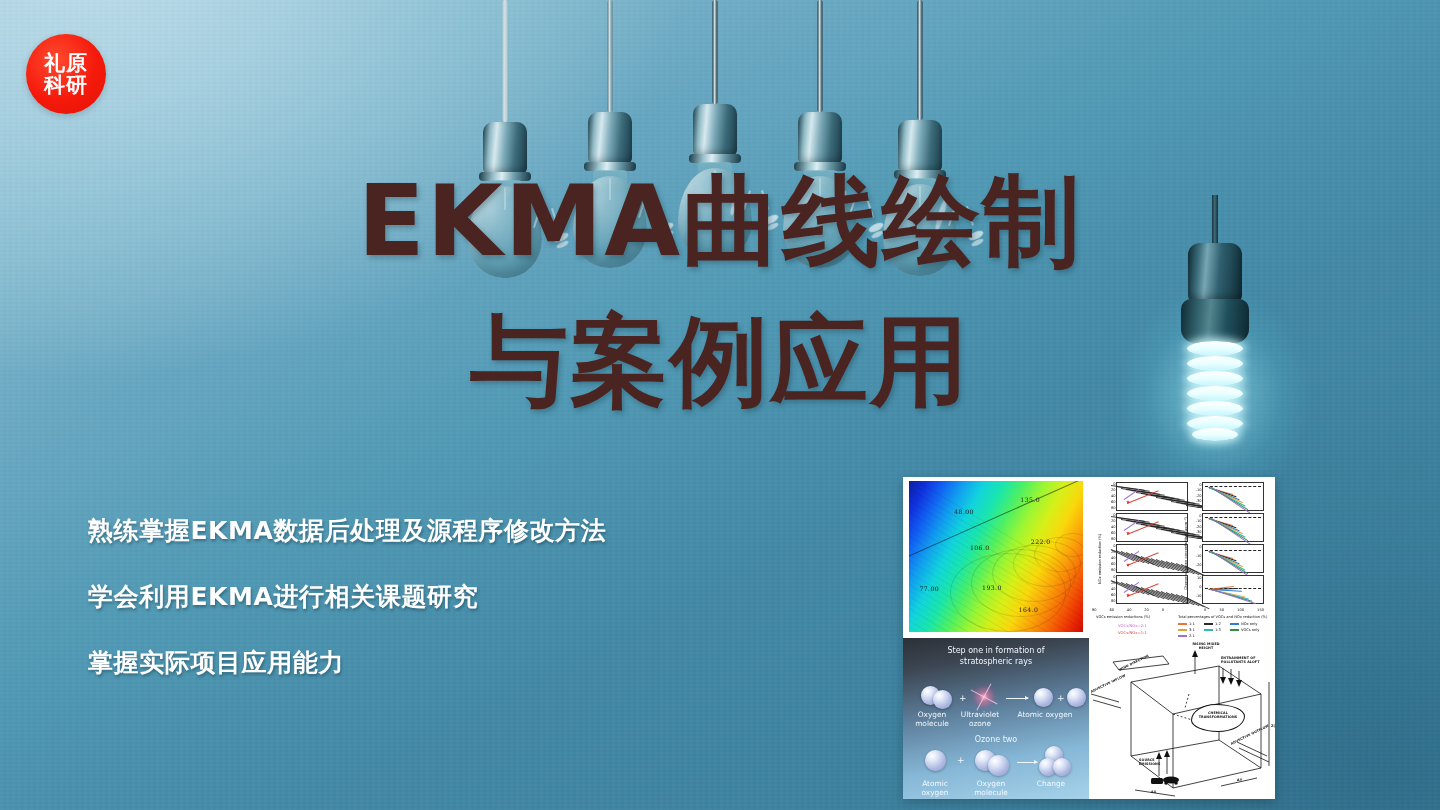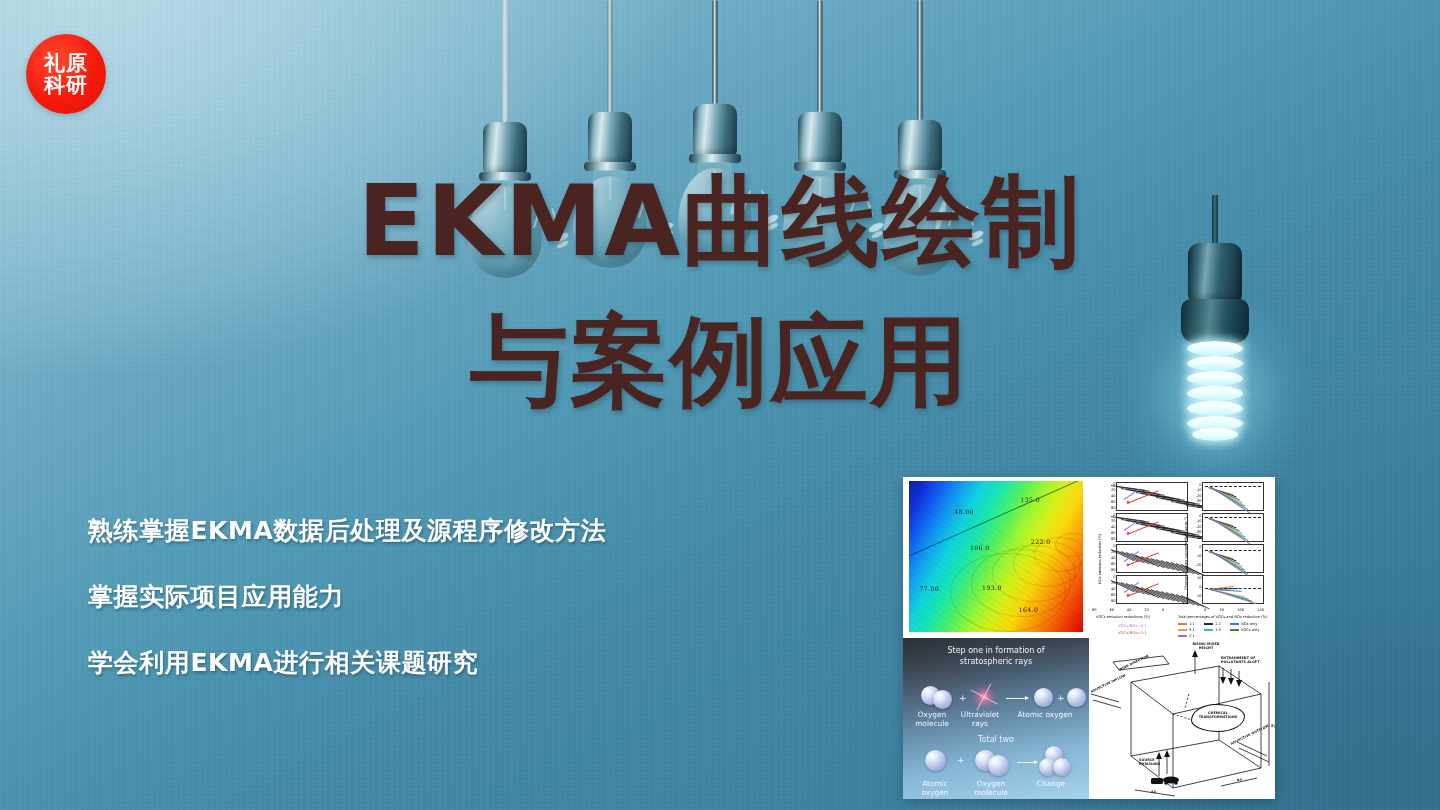--- a/index.html
+++ b/index.html
@@ -281,22 +281,22 @@
       <div class="logo-line">礼原</div>
       <div class="logo-line">科研</div>
     </div>
   </div>
 
   <div class="title" id="title2">与案例应用</div>
   <div class="title" id="title1">EKMA曲线绘制</div>
 
   <div class="bullets">
     <div class="bullet">熟练掌握EKMA数据后处理及源程序修改方法</div>
+    <div class="bullet">学会利用EKMA进行相关课题研究</div>
     <div class="bullet">掌握实际项目应用能力</div>
-    <div class="bullet">学会利用EKMA进行相关课题研究</div>
   </div>
 
   <div class="collage">
 
     <div class="panel">
       <div class="ekma" id="ekma-plot">
         <div class="ekma-diag"></div>
       <div class="ekma-band" style="top: -26px; transform: rotate(31deg); opacity: 0.28;"></div>
           <div class="ekma-band" style="top: -20px; transform: rotate(31deg); opacity: 0.16;"></div>
           <div class="ekma-band" style="top: -14px; transform: rotate(31deg); opacity: 0.28;"></div>
@@ -563,24 +563,24 @@
         <div class="atom" style="left:18px;top:48px;width:19px;height:19px;"></div>
         <div class="atom" style="left:30px;top:52px;width:19px;height:19px;"></div>
         <div class="plus" style="left:56px;top:55px;">+</div>
         <div class="uv" style="left:66px;top:44px;"></div>
         <div class="arr" style="left:103px;top:60px;width:22px;"></div>
         <div class="atom" style="left:131px;top:50px;width:19px;height:19px;"></div>
         <div class="plus" style="left:154px;top:55px;">+</div>
         <div class="atom" style="left:164px;top:50px;width:19px;height:19px;"></div>
 
         <div class="oz-lbl" style="left:6px;top:72px;width:46px;">Oxygen molecule</div>
-        <div class="oz-lbl" style="left:54px;top:72px;width:46px;">Ultraviolet rays</div>
+        <div class="oz-lbl" style="left:54px;top:72px;width:46px;">Ultraviolet ozone</div>
         <div class="oz-lbl" style="left:112px;top:72px;width:60px;">Atomic oxygen</div>
 
-        <div class="oz-sub" style="top:97px;">Total two</div>
+        <div class="oz-sub" style="top:97px;">Ozone two</div>
 
         <div class="atom" style="left:22px;top:112px;width:21px;height:21px;"></div>
         <div class="plus" style="left:54px;top:117px;">+</div>
         <div class="atom" style="left:72px;top:112px;width:21px;height:21px;"></div>
         <div class="atom" style="left:85px;top:117px;width:21px;height:21px;"></div>
         <div class="arr" style="left:114px;top:124px;width:20px;"></div>
         <div class="atom" style="left:142px;top:108px;width:18px;height:18px;"></div>
         <div class="atom" style="left:136px;top:120px;width:18px;height:18px;"></div>
         <div class="atom" style="left:150px;top:120px;width:18px;height:18px;"></div>
 

